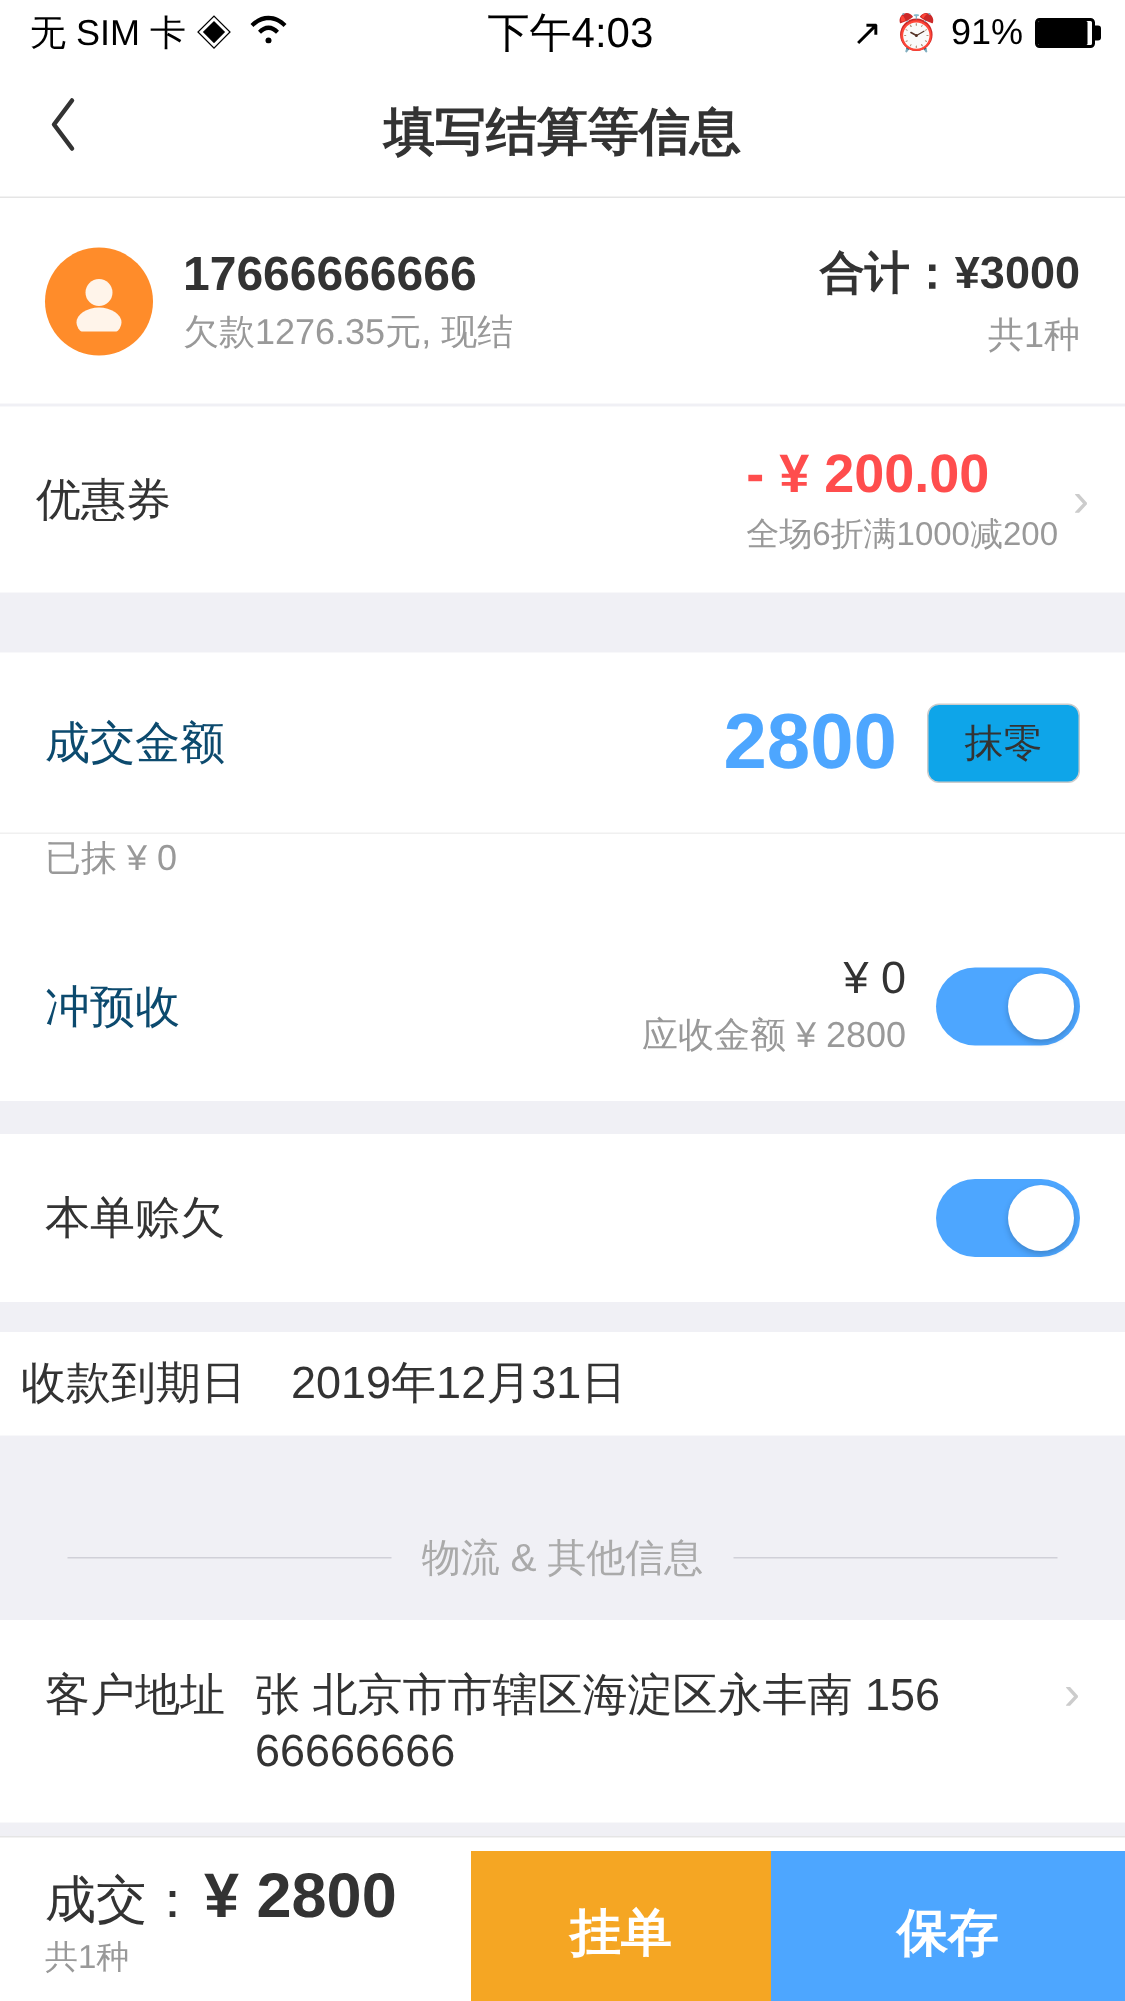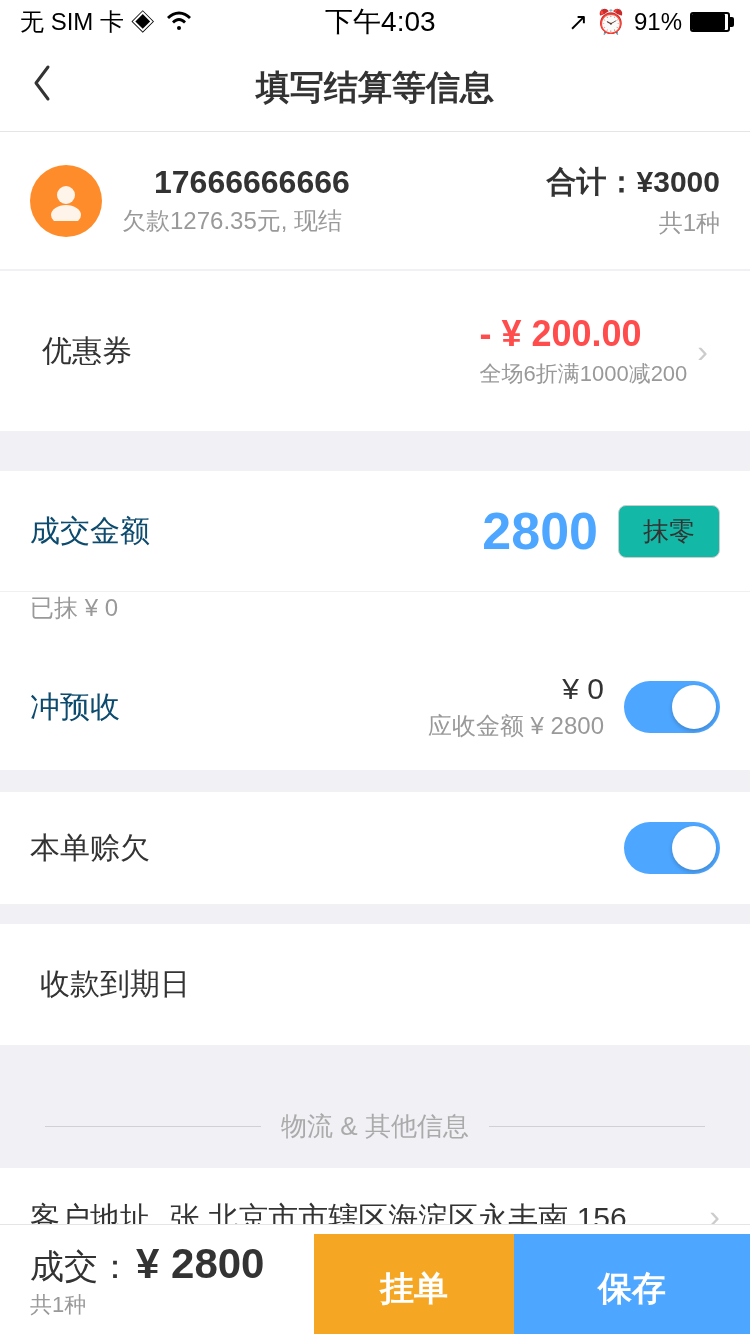--- a/index.html
+++ b/index.html
@@ -120,21 +120,20 @@
       align-items: center;
       justify-content: center;
       color: #fff;
       font-size: 32px;
     }
     .customer-info {}
     .customer-phone {
       font-size: 32px;
       font-weight: 600;
       color: #333;
-      margin-left: 32px;
     }
     .customer-sub {
       font-size: 24px;
       color: #999;
       margin-top: 4px;
     }
     .customer-right {
       text-align: right;
     }
     .total-amount {
@@ -144,21 +143,21 @@
     }
     .total-count {
       font-size: 24px;
       color: #999;
       margin-top: 4px;
     }
 
     
     .coupon-row {
       background: #fff;
-      padding: 42px;
+      padding: 24px;
       display: flex;
       align-items: center;
       justify-content: space-between;
       margin-bottom: 20px;
     }
     .coupon-label {
       font-size: 30px;
       color: #333;
     }
     .coupon-right {
@@ -215,21 +214,21 @@
       font-size: 52px;
       font-weight: 700;
       color: #4da6ff;
     }
     .round-zero-btn {
       border: 1px solid #ccc;
       border-radius: 8px;
       padding: 8px 24px;
       font-size: 26px;
       color: #333;
-      background: #14b8a6;
+      background: #0ea5e9;
       cursor: pointer;
       text-align: right;
     }
     .deal-amount-sub {
       font-size: 24px;
       color: #999;
       padding: 0 30px 20px;
     }
 
     
@@ -289,21 +288,21 @@
       margin-bottom: 20px;
     }
     .credit-label {
       font-size: 30px;
       color: #333;
     }
 
     
     .date-row {
       background: #fff;
-      padding: 40px;
+      padding: 14px;
       display: flex;
       align-items: center;
       gap: 30px;
       margin-bottom: 20px;
     }
     .date-label {
       font-size: 30px;
       color: #333;
     }
     .date-value {
@@ -503,20 +502,21 @@
 
   <div class="section-sep"></div>
 
   <div class="credit-row">
     <div class="credit-label">本单赊欠</div>
     <div class="toggle"></div>
   </div>
 
   <div class="date-row">
     <div class="date-label">收款到期日</div>
+    <div class="date-value">2019年12月31日</div>
   </div>
 
   <div class="section-sep"></div>
 
   <div class="logistics-divider">
     <div class="logistics-divider-line"></div>
     <span class="logistics-divider-text">物流 &amp; 其他信息</span>
     <div class="logistics-divider-line"></div>
   </div>
 

